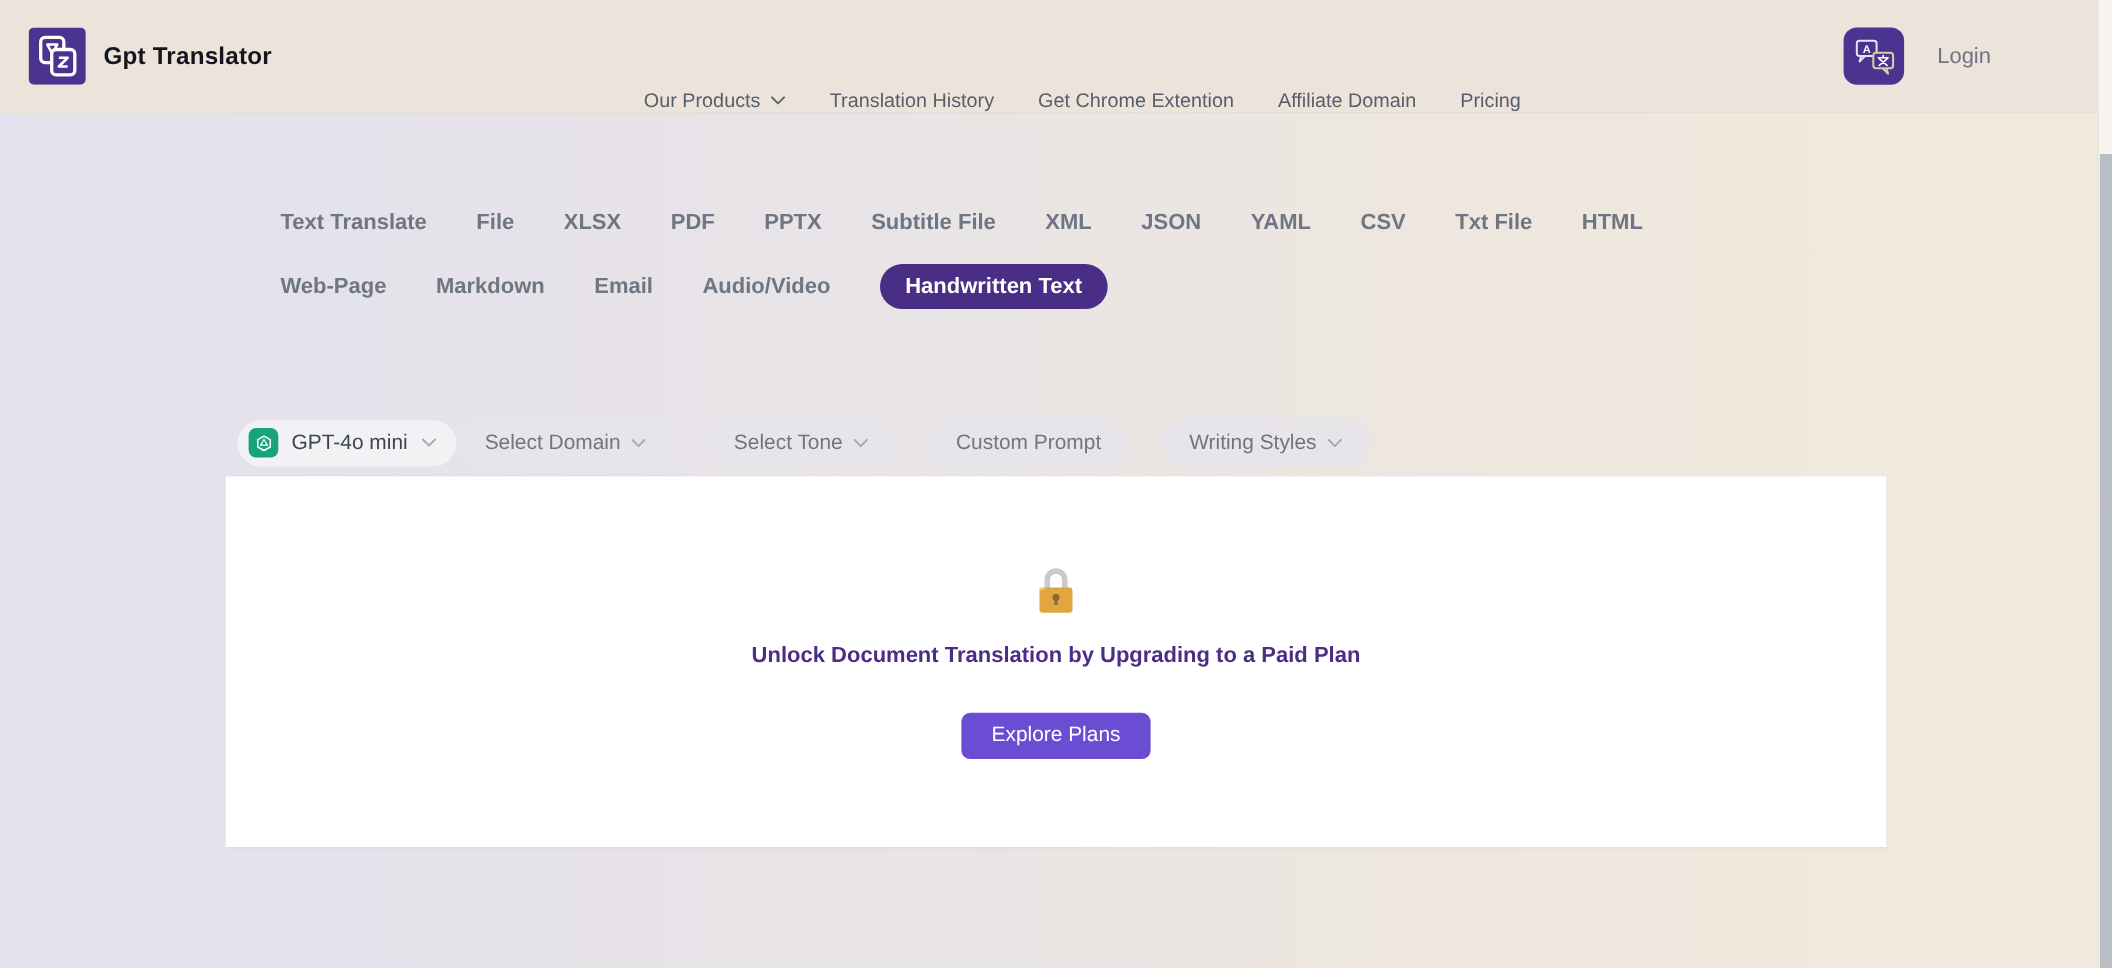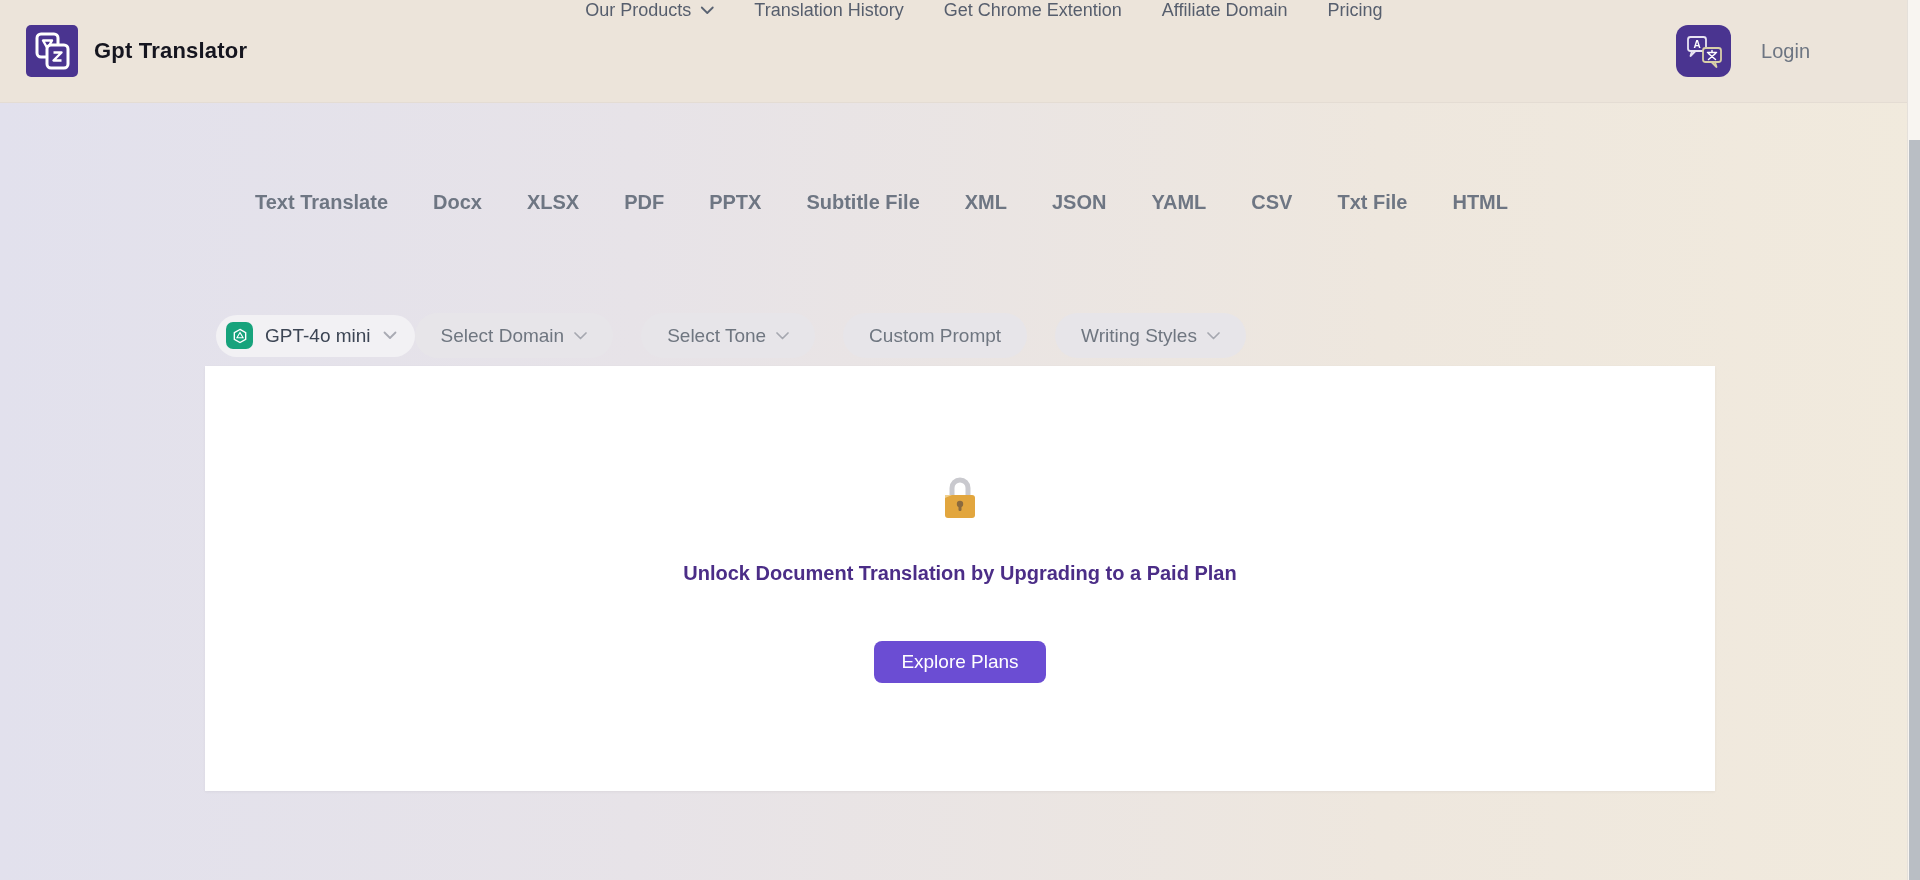--- a/index.html
+++ b/index.html
@@ -28,21 +28,21 @@
     position:relative;
     border-bottom:1px solid rgba(0,0,0,0.03);
   }
   .brand{ display:flex; align-items:center; gap:16px; }
   .brand-logo{ width:52px; height:52px; display:block; cursor:pointer; }
   .brand-name{ font-size:22px; font-weight:600; color:#15151f; letter-spacing:.2px; }
 
   .nav-links{
     position:absolute; left:50%; top:0; height:100%;
     transform:translateX(-47%);
-    display:flex; align-items:flex-start; gap:40px;
+    display:flex; align-items:flex-end; gap:40px;
     white-space:nowrap;
   }
   .nav-item{
     font-size:18px; color:var(--nav-text);
     display:flex; align-items:center; gap:9px;
     cursor:pointer; text-decoration:none;
   }
   .nav-right{ margin-left:auto; display:flex; align-items:center; gap:30px; }
   .nav-translate-btn{
     width:55px; height:52px; border:none; border-radius:12px;
@@ -91,23 +91,23 @@
   .right-controls{ display:flex; align-items:center; gap:28px; }
   .pill-btn{
     display:flex; align-items:center; gap:10px;
     background:#e7e5e9; border:none; border-radius:23px;
     height:45px; padding:0 26px; cursor:pointer;
     font-family:inherit; font-size:19px; color:#6f7680;
   }
 
   
   .card{
-    margin-top:8px; height:425px; background:#ffffff;
+    margin-top:8px; height:337px; background:#ffffff;
     box-shadow:0 1px 3px rgba(0,0,0,0.05);
-    display:flex; flex-direction:column; align-items:center; justify-content:center;gap:16px;
+    display:flex; flex-direction:column; align-items:center; justify-content:center;
   }
   .lock-wrap{ line-height:0; }
   .card-message{
     margin-top:25px;
     font-size:20px; font-weight:600; color:var(--heading-purple);
   }
   .explore-btn{
     margin-top:40px;
     background:var(--button-purple); color:#ffffff;
     border:none; border-radius:8px; cursor:pointer;
@@ -177,32 +177,39 @@
       <a class="login-link">Login</a>
     </div>
   </header>
 
   <main class="main">
     <div class="content">
 
       <div class="tabs-block">
         <div class="tab-row">
           <span class="tab">Text Translate</span>
-          <span class="tab">Docx</span>
+          <span class="tab">File</span>
           <span class="tab">XLSX</span>
           <span class="tab">PDF</span>
           <span class="tab">PPTX</span>
           <span class="tab">Subtitle File</span>
           <span class="tab">XML</span>
           <span class="tab">JSON</span>
           <span class="tab">YAML</span>
           <span class="tab">CSV</span>
           <span class="tab">Txt File</span>
           <span class="tab">HTML</span>
         </div>
+        <div class="tab-row second">
+          <span class="tab">Web-Page</span>
+          <span class="tab">Markdown</span>
+          <span class="tab">Email</span>
+          <span class="tab">Audio/Video</span>
+          <span class="tab active">Handwritten Text</span>
+        </div>
       </div>
 
       <div class="controls-row">
         <button class="model-select">
           <span class="openai-badge">
             <svg width="18" height="18" viewBox="0 0 26 26">
               <polygon points="13,3.5 21.2,8.2 21.2,17.8 13,22.5 4.8,17.8 4.8,8.2" fill="none" stroke="#ffffff" stroke-width="2"></polygon>
               <polygon points="13,8 17.4,15.5 8.6,15.5" fill="none" stroke="#ffffff" stroke-width="1.6"></polygon>
             </svg>
           </span>

